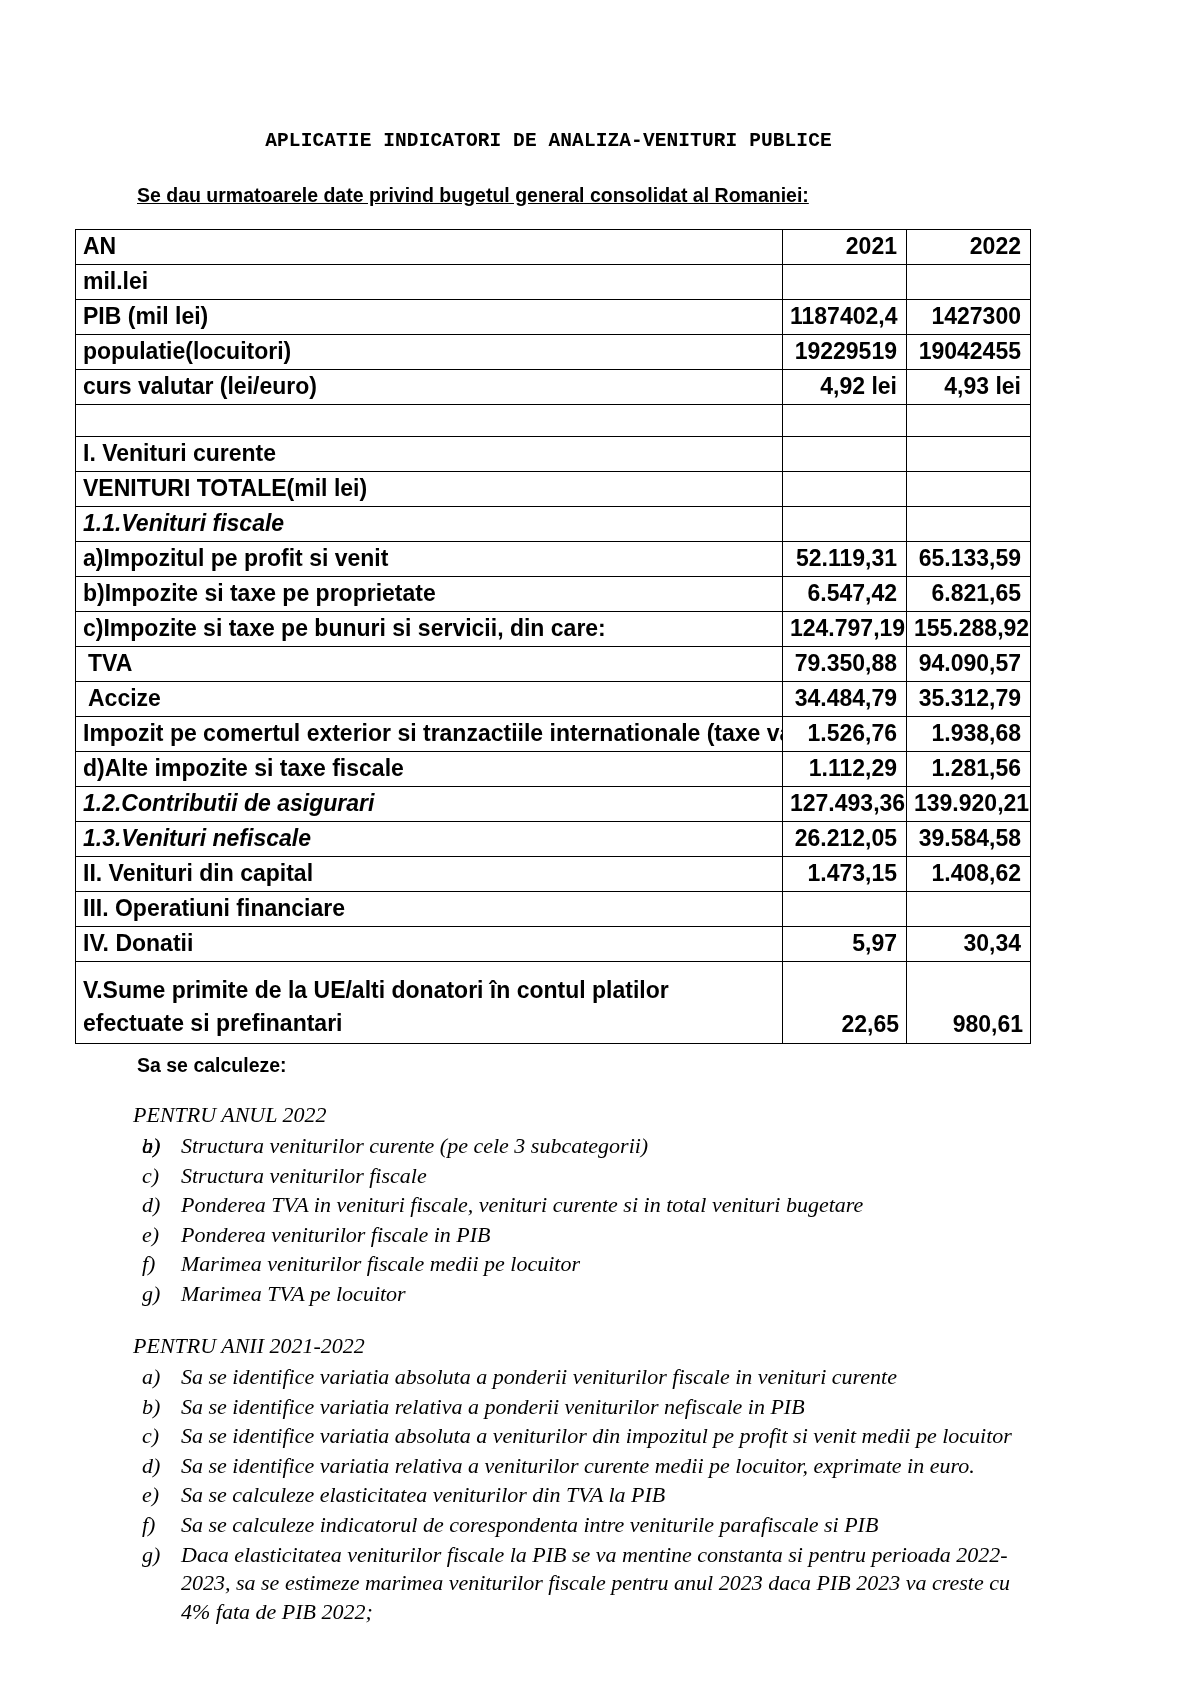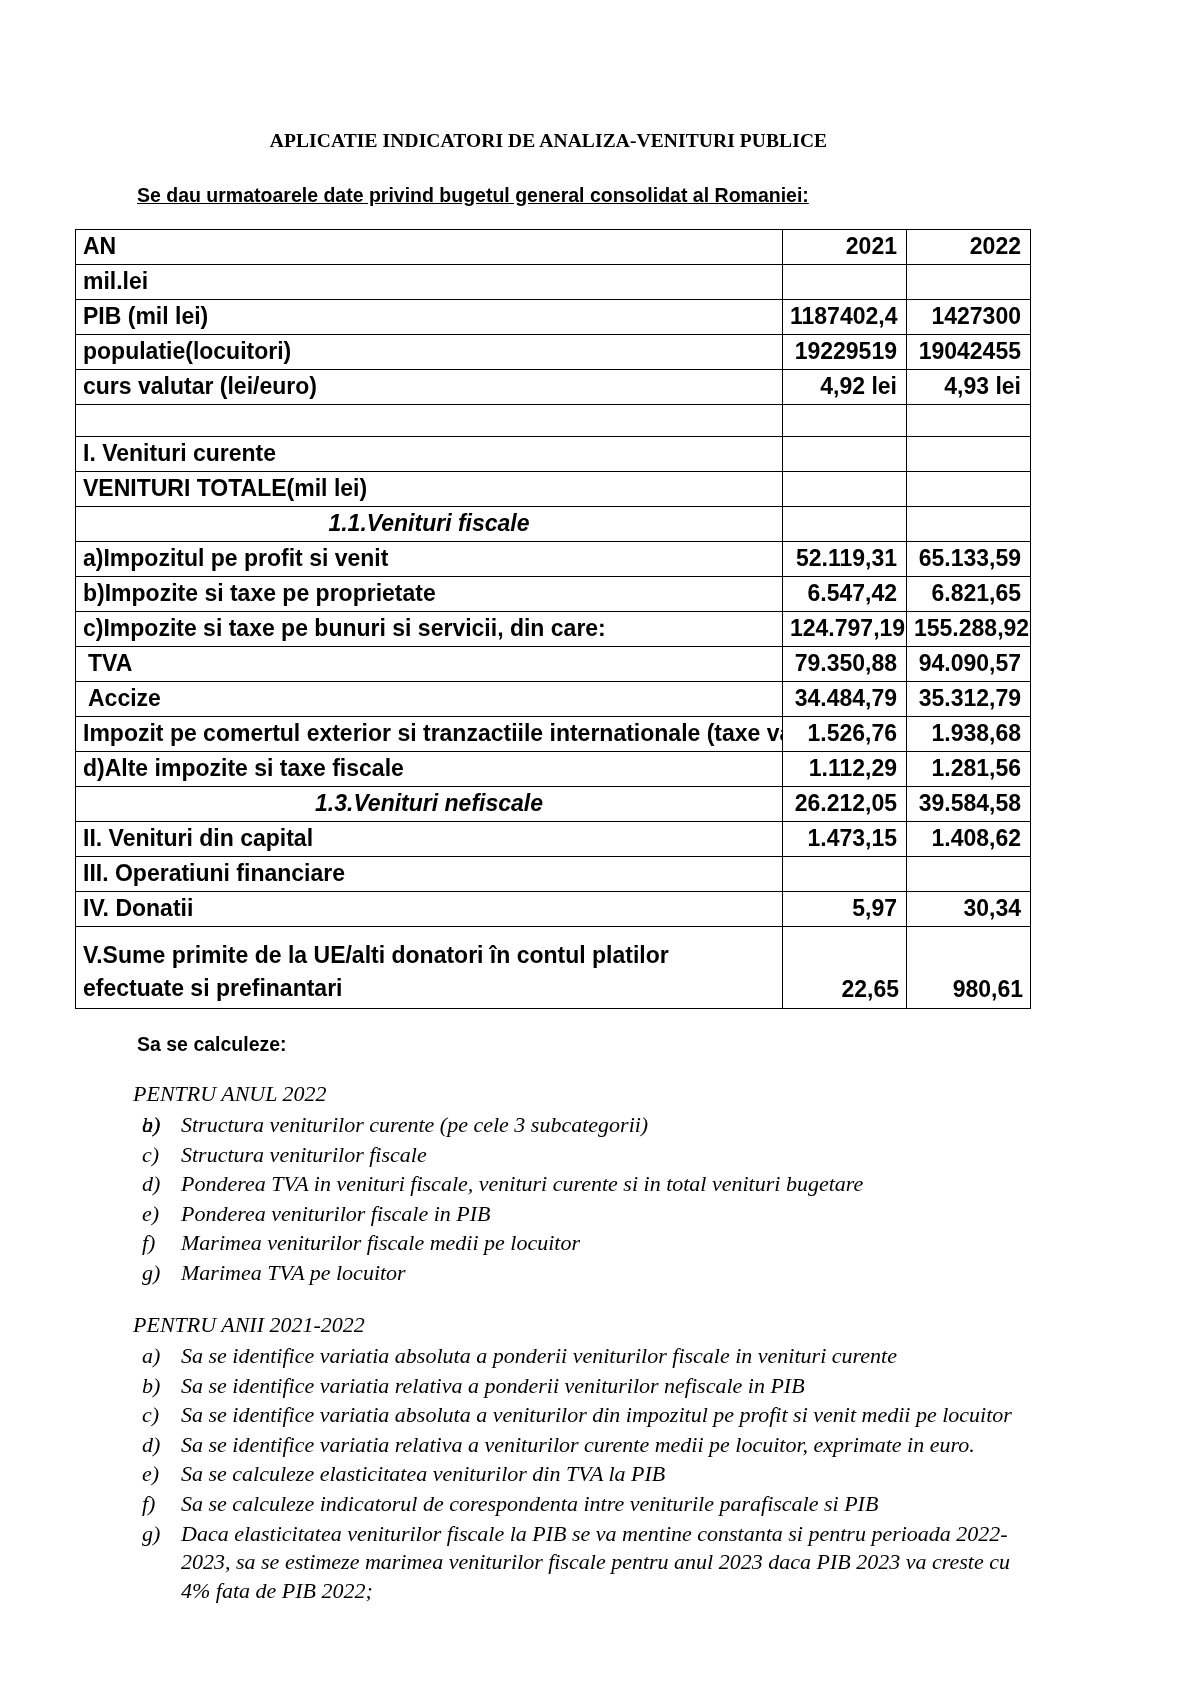--- a/index.html
+++ b/index.html
@@ -18,21 +18,21 @@
   .page {
     position: relative;
     width: 1200px;
     min-height: 1698px;
     box-sizing: border-box;
     padding: 130px 170px 40px 75px;
   }
 
   
   .doc-title {
-    font-family: Liberation Serif, serif;
+    font-family: Liberation Mono, monospace;
     font-weight: bold;
     font-size: 19.5px;
     text-align: center;
     letter-spacing: 0.1px;
     margin: 0 0 32px 0;
     padding-right: 8px;
   }
   .doc-subtitle {
     font-family: "Liberation Sans", "DejaVu Sans", sans-serif;
     font-weight: bold;
@@ -65,21 +65,20 @@
   }
   table.budget td.num {
     text-align: right;
     padding-right: 9px;
   }
   table.budget td.label {
     text-align: left;
   }
   table.budget tr.italic td.label {
     font-style: italic;
-    text-align: center;
   }
   td.label.indent1 { padding-left: 12px; }
   table.budget tr.tall td { height: 26px; }
   table.budget td.wrapcell {
     white-space: normal;
     line-height: 1.42;
     padding-top: 12px;
     padding-bottom: 4px;
   }
   table.budget td.bottomnum {
@@ -87,21 +86,21 @@
     vertical-align: bottom;
     padding-bottom: 5px;
   }
   table.budget tr.spacer td { height: 24px; }
 
   
   .calc-heading {
     font-family: "Liberation Sans", "DejaVu Sans", sans-serif;
     font-weight: bold;
     font-size: 19.5px;
-    margin: 24px 0 0 0;
+    margin: 10px 0 0 0;
     padding-left: 62px;
   }
   .body-block {
     font-family: "Liberation Serif", "DejaVu Serif", serif;
     font-size: 22px;
     line-height: 1.30;
     padding-left: 58px;
     font-style: italic;
   }
   .block-title {
@@ -214,20 +213,25 @@
         </tr>
         <tr>
           <td class="label">Impozit pe comertul exterior si tranzactiile internationale (taxe vamale)</td>
           <td class="num">1.526,76</td>
           <td class="num">1.938,68</td>
         </tr>
         <tr>
           <td class="label">d)Alte impozite si taxe fiscale</td>
           <td class="num">1.112,29</td>
           <td class="num">1.281,56</td>
+        </tr>
+        <tr class="italic">
+          <td class="label">1.2.Contributii de asigurari</td>
+          <td class="num">127.493,36</td>
+          <td class="num">139.920,21</td>
         </tr>
         <tr class="italic">
           <td class="label">1.3.Venituri nefiscale</td>
           <td class="num">26.212,05</td>
           <td class="num">39.584,58</td>
         </tr>
         <tr>
           <td class="label">II. Venituri din capital</td>
           <td class="num">1.473,15</td>
           <td class="num">1.408,62</td>

